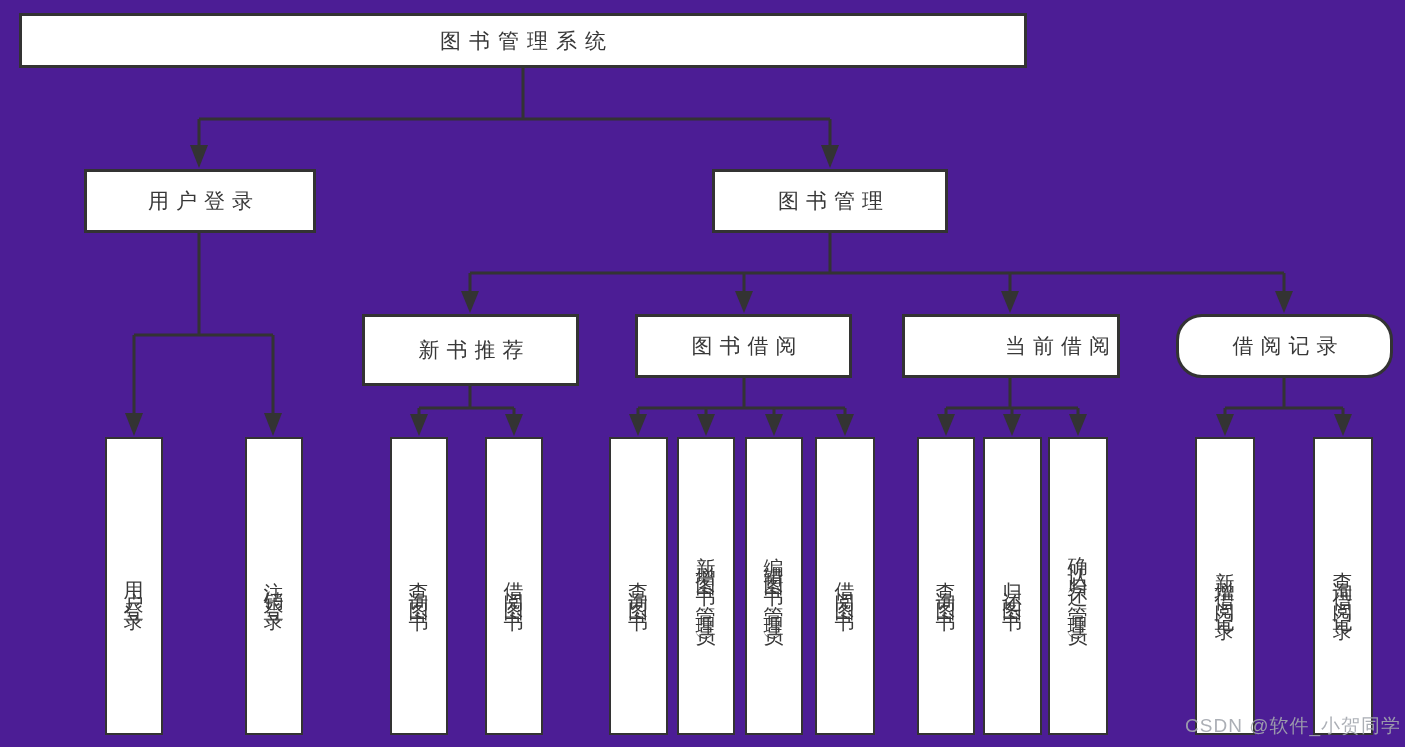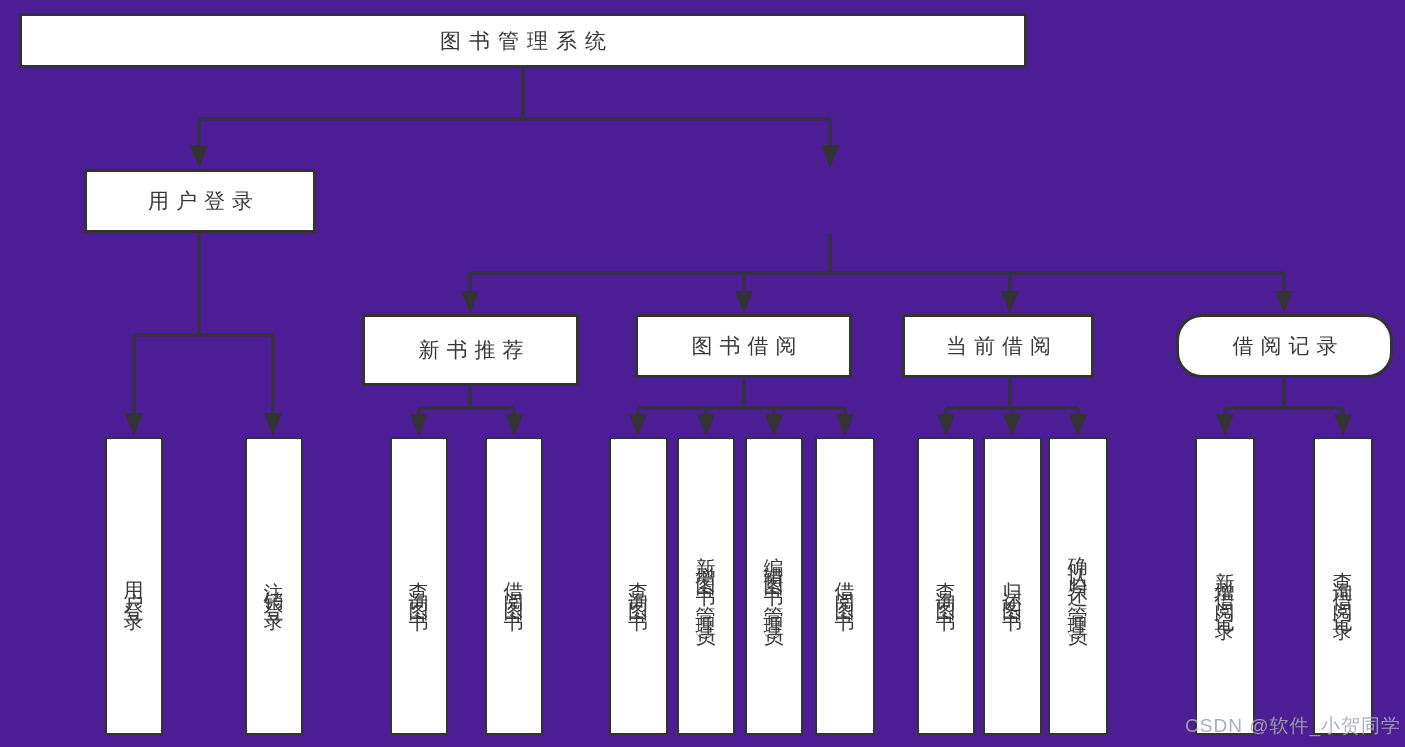--- a/index.html
+++ b/index.html
@@ -120,28 +120,31 @@
     </g>
   </svg>
 
   <div class="node lvl1" style="left:19px; top:13px; width:1008px; height:55px;">
     <span>图书管理系统</span>
   </div>
 
   <div class="node lvl2" style="left:84px; top:169px; width:232px; height:64px;">
     <span>用户登录</span>
   </div>
+  <div class="node lvl2" style="left:712px; top:169px; width:236px; height:64px;">
+    <span>图书管理</span>
+  </div>
 
   <div class="node lvl3" style="left:362px; top:314px; width:217px; height:72px;">
     <span>新书推荐</span>
   </div>
   <div class="node lvl3" style="left:635px; top:314px; width:217px; height:64px;">
     <span>图书借阅</span>
   </div>
-  <div class="node lvl3" style="left:902px; top:314px; width:192px; height:64px;">
+  <div class="node lvl3" style="left:902px; top:314px; width:218px; height:64px;justify-content:flex-end;">
     <span>当前借阅</span>
   </div>
   <div class="node lvl3" style="left:1176px; top:314px; width:217px; height:64px;border-radius:26px;">
     <span>借阅记录</span>
   </div>
 
   <div class="node leaf" style="left:105px; top:437px; width:58px; height:298px;">
     <span class="vtext">用户登录</span>
   </div>
   <div class="node leaf" style="left:245px; top:437px; width:58px; height:298px;">

